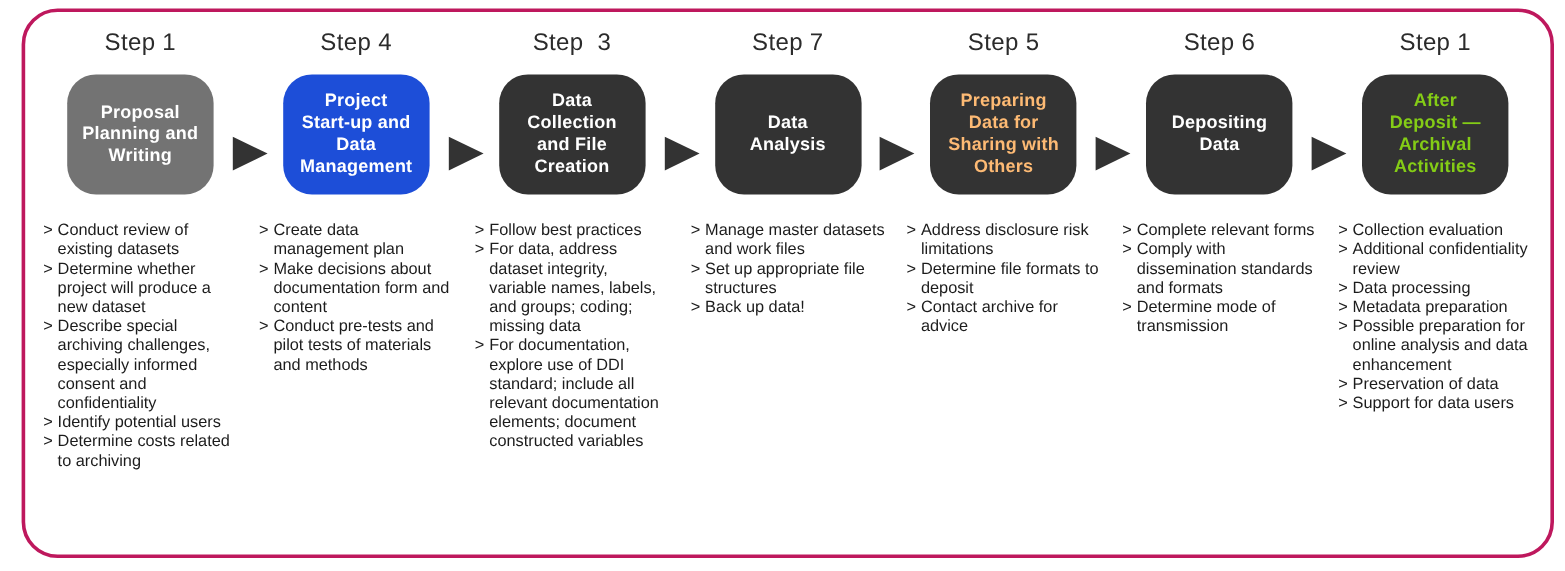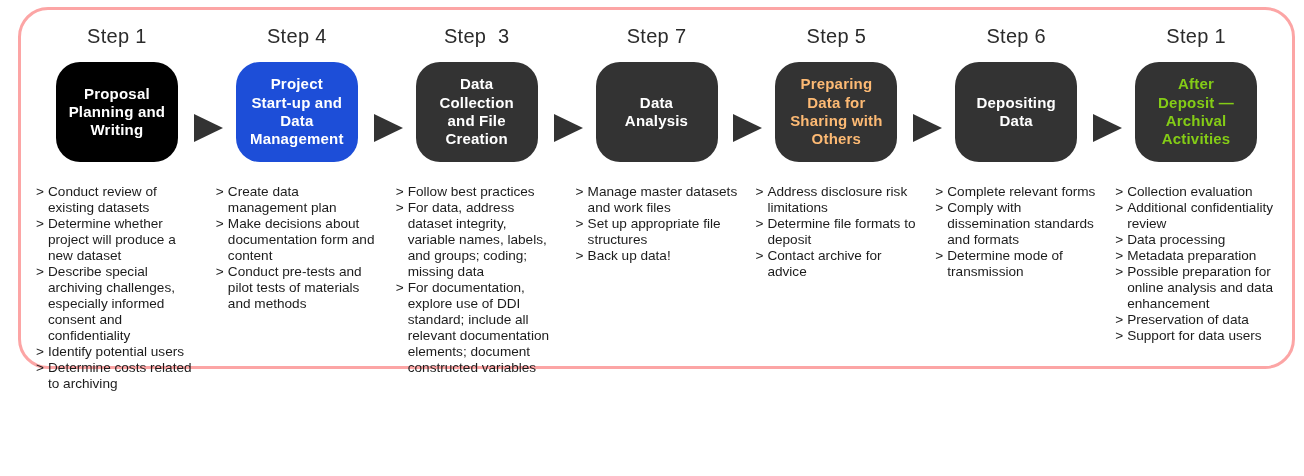--- a/index.html
+++ b/index.html
@@ -5,23 +5,23 @@
   * { box-sizing: border-box; margin: 0; padding: 0; }
   html, body {
     width: 1304px; height: 476px;
     background: #ffffff;
     font-family: "Liberation Sans", "DejaVu Sans", sans-serif;
     overflow: hidden;
   }
   .outer-frame {
     position: absolute;
     left: 18px; top: 7px;
-    width: 1277px; height: 362px;
+    width: 1277px; height: 458px;
     background: #ffffff;
-    border: 3px solid #fca5a5;
+    border: 3px solid #be185d;
     border-radius: 30px;
   }
   .steps-row {
     position: relative;
     display: flex;
     align-items: flex-start;
     padding: 14px 6px 0 6px;
     height: 100%;
   }
   .step-col {
@@ -91,21 +91,21 @@
     z-index: 2;
   }
 </style>
 </head>
 <body>
 
 <div class="outer-frame">
   <div class="steps-row">
       <div class="step-col">
     <div class="step-label">Step 1</div>
-    <div class="step-box" style="background: #000000;">
+    <div class="step-box" style="background: #737373;">
       <div class="step-box-title" style="color: rgb(255, 255, 255);">Proposal
 Planning and
 Writing</div>
     </div>
     <div class="step-bullets">
           <div class="bullet">
             <span class="marker">&gt;</span>
             <span class="btext">Conduct review of existing datasets</span>
           </div>
           <div class="bullet">

